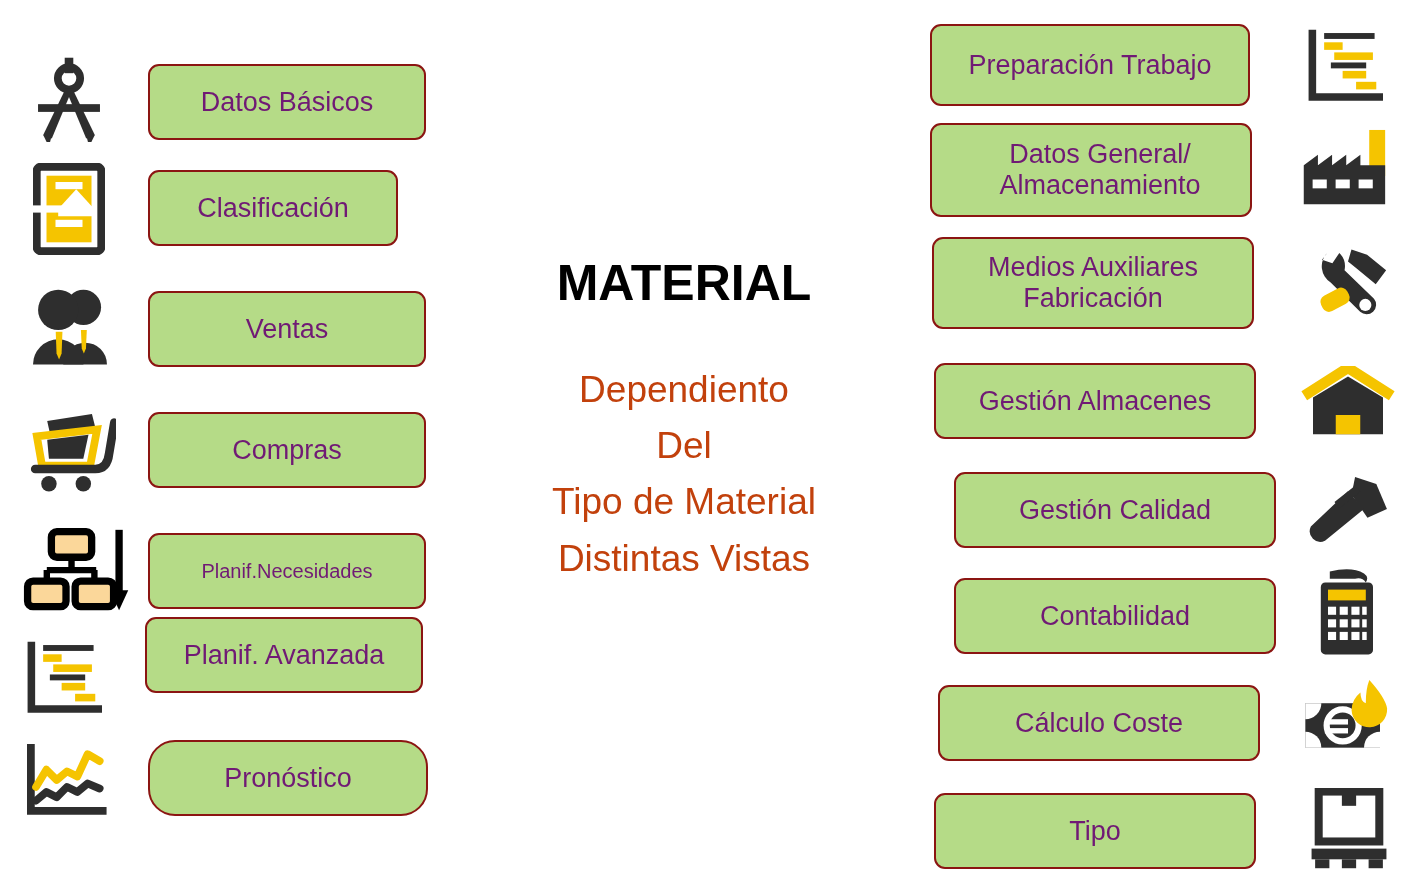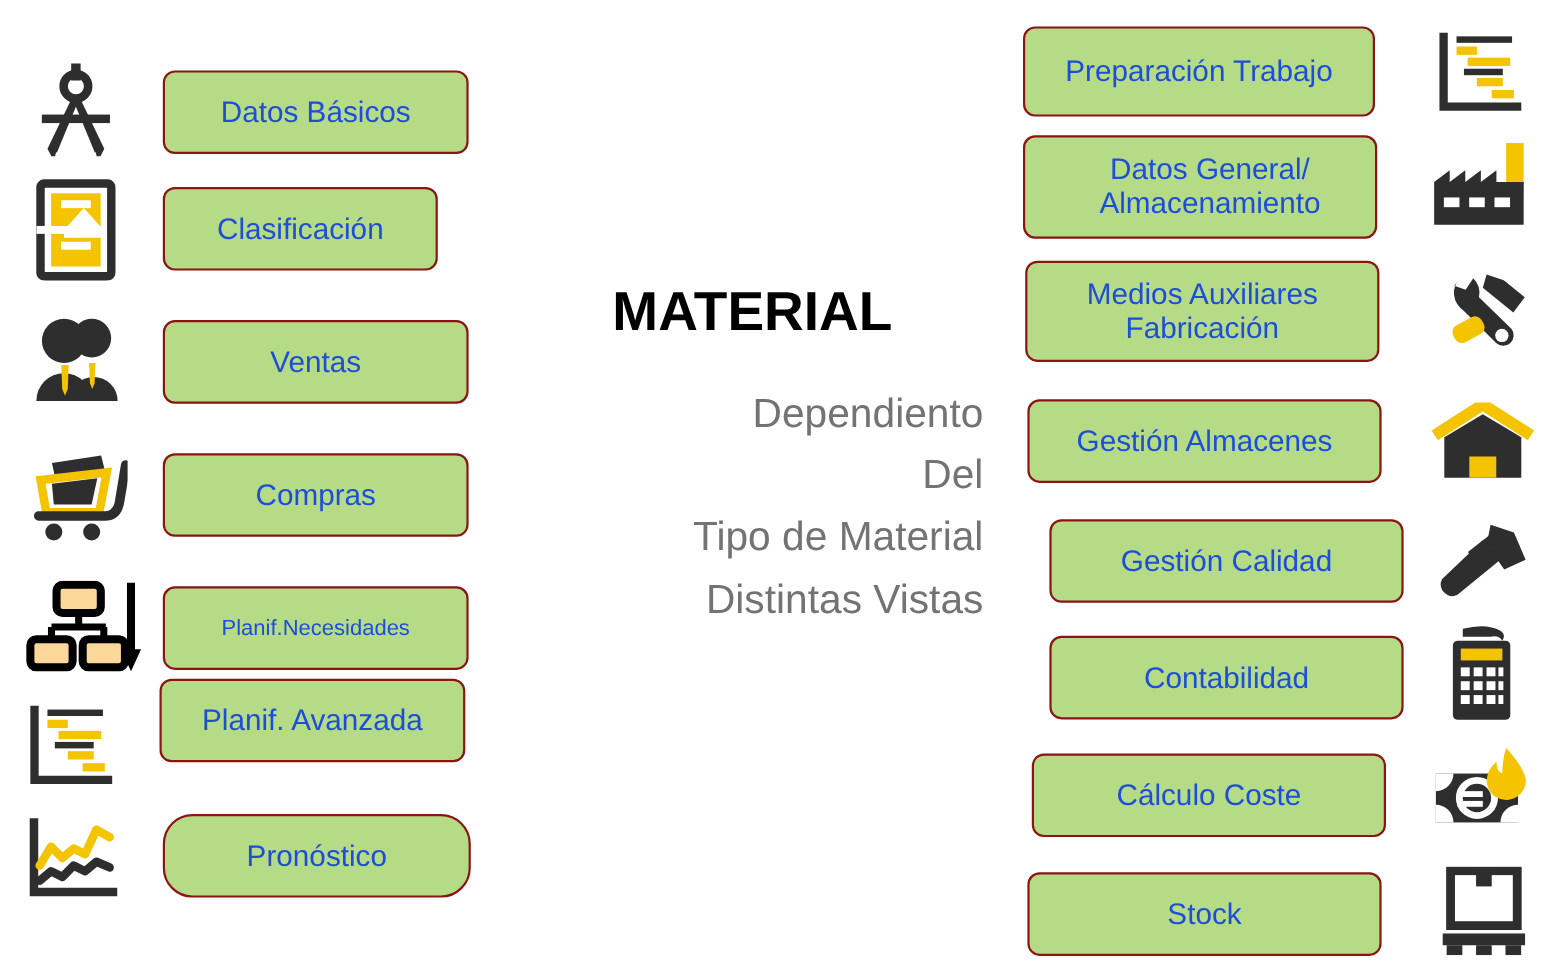--- a/index.html
+++ b/index.html
@@ -11,21 +11,21 @@
   #stage{position:relative;width:1424px;height:886px;}
 
   
   .pill{
     position:absolute;
     background:var(--fill,#b5db87);
     border:2.5px solid var(--stroke,#8b1512);
     border-radius:11px;
     display:flex;align-items:center;justify-content:center;
     text-align:center;
-    color:#1d4ed8;
+    color:#701a75;
     font-size:27px;
     line-height:1.14;
     box-sizing:border-box;
     padding:2px 6px;
     white-space:pre-line;
   }
 
   
   .icon{
     position:absolute;
@@ -36,25 +36,24 @@
   
   #center{
     position:absolute;left:474px;top:258px;width:420px;
     text-align:center;
   }
   #material-title{
     font-size:50px;font-weight:bold;color:#000000;
     letter-spacing:0px;line-height:1;
   }
   #center-lines{
-    margin-top:40px;
-    color:#737373;
+    margin-top:54px;
+    color:#c2410c;
     font-size:37px;
     line-height:1.52;
-    text-align:right;
   }
   .cline{display:block;}
 </style>
 </head>
 <body>
 
 <div id="stage">
 
   <div class="icon" style="left:26px;top:52px;width:86px;height:94px;">
     <svg viewBox="0 0 100 100" aria-hidden="true">
@@ -171,21 +170,21 @@
 Fabricación</div>
 
   <div class="pill" style="left:934px;top:363px;width:322px;height:76px;">Gestión Almacenes</div>
 
   <div class="pill" style="left:934px;top:472px;width:322px;height:76px;margin-left:20px;">Gestión Calidad</div>
 
   <div class="pill" style="left:934px;top:578px;width:322px;height:76px;margin-left:20px;">Contabilidad</div>
 
   <div class="pill" style="left:938px;top:685px;width:322px;height:76px;">Cálculo Coste</div>
 
-  <div class="pill" style="left:934px;top:793px;width:322px;height:76px;">Stock</div>
+  <div class="pill" style="left:934px;top:793px;width:322px;height:76px;">Tipo</div>
 
   <div class="icon" style="left:1305px;top:28px;width:82px;height:74px;">
     <svg viewBox="0 0 96 88" aria-hidden="true">
       <path d="M8 2 v80 h84" stroke="#2e2e2e" stroke-width="9" fill="none"></path>
       <rect x="22" y="6" width="60" height="7" fill="#2e2e2e"></rect>
       <rect x="22" y="17" width="22" height="9" fill="#f5c400"></rect>
       <rect x="34" y="29" width="46" height="9" fill="#f5c400"></rect>
       <rect x="30" y="41" width="42" height="7" fill="#2e2e2e"></rect>
       <rect x="44" y="51" width="28" height="9" fill="#f5c400"></rect>
       <rect x="60" y="64" width="24" height="9" fill="#f5c400"></rect>

